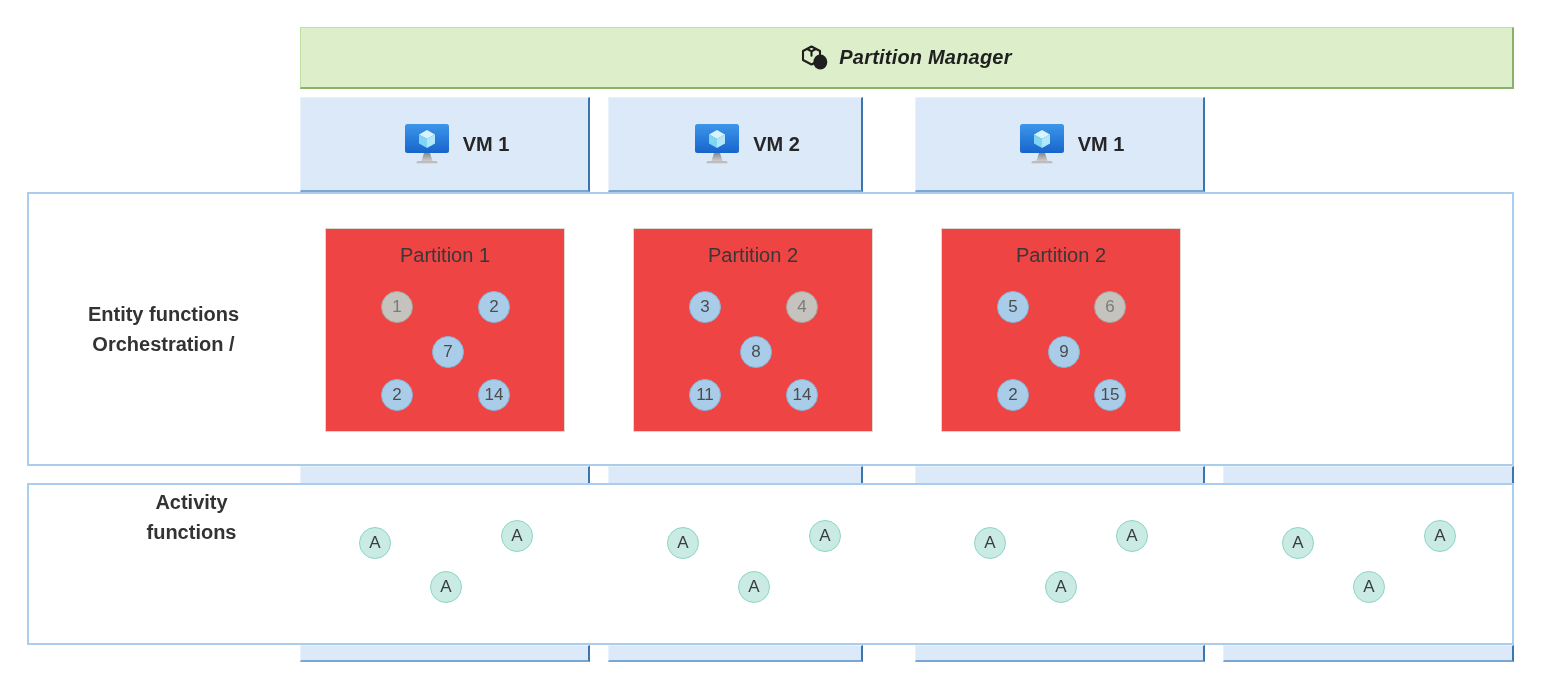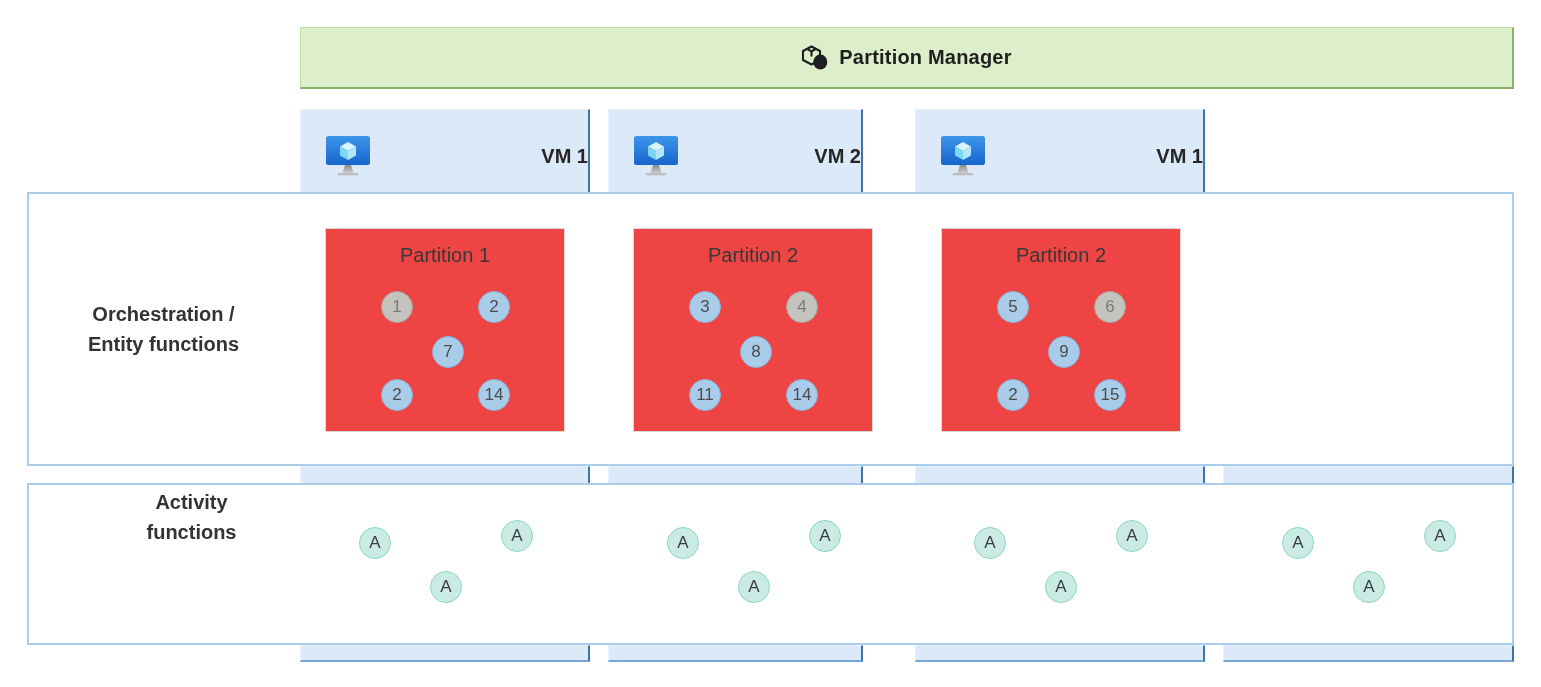--- a/index.html
+++ b/index.html
@@ -6,31 +6,31 @@
   .canvas{
     position:relative;width:1541px;height:687px;overflow:hidden;
     font-family:"Liberation Sans",sans-serif;background:#ffffff;
   }
   
   .pm-bar{
     position:absolute;left:300px;top:27px;width:1214px;height:62px;
     background:#dcefca;border:1px solid #c2dfa3;
     border-bottom:2px solid #8ab168;border-right:2px solid #8ab168;
     box-sizing:border-box;
-    display:flex;align-items:center;justify-content:center;gap:11px;
+    display:flex;align-items:center;justify-content:center;gap:11px;font-style:italic;
   }
   .pm-bar .label{font-size:20px;font-weight:bold;color:#1f1f1f;letter-spacing:.2px;}
   .pm-icon{display:inline-flex;line-height:0;}
   
   .vm-box{
     position:absolute;background:#dbe9f8;box-sizing:border-box;
     border:1px solid #e9f1fa;
     border-bottom:2px solid #79a7d3;border-right:2px solid #3c74ad;
   }
-  .vm-header{top:109px;height:95px;display:flex;align-items:center;justify-content:space-between;gap:13px;padding-left:24px;}
+  .vm-header{top:97px;height:95px;display:flex;align-items:center;justify-content:center;gap:13px;padding-left:24px;}
   .vm-header .label{font-size:20px;font-weight:bold;color:#262626;}
   .strip-mid{top:466px;height:17px;border-bottom:none;}
   .strip-bottom{top:645px;height:17px;}
   .col-0{left:300px;width:290px;}
   .col-1{left:608px;width:255px;}
   .col-2{left:915px;width:290px;}
   .col-3{left:1223px;width:291px;}
   .vm-icon{display:inline-flex;line-height:0;}
   
   .white-box{
@@ -157,22 +157,22 @@
   <div class="vm-box strip-mid col-1"></div>
   <div class="vm-box strip-mid col-2"></div>
   <div class="vm-box strip-mid col-3"></div>
   <div class="vm-box strip-bottom col-0"></div>
   <div class="vm-box strip-bottom col-1"></div>
   <div class="vm-box strip-bottom col-2"></div>
   <div class="vm-box strip-bottom col-3"></div>
 
   <div class="white-box orch-box"></div>
   <div class="row-label orch">
+    <div>Entity functions</div>
     <div>Orchestration /</div>
-    <div>Entity functions</div>
   </div>
 
   <div class="partition-card p-0">
     <div class="partition-title">Partition 1</div>
     <div class="inst pos-tl" data-state="inactive">1</div>
     <div class="inst pos-tr" data-state="active">2</div>
     <div class="inst pos-c" data-state="active">7</div>
     <div class="inst pos-bl" data-state="active">2</div>
     <div class="inst pos-br" data-state="active">14</div>
   </div>

